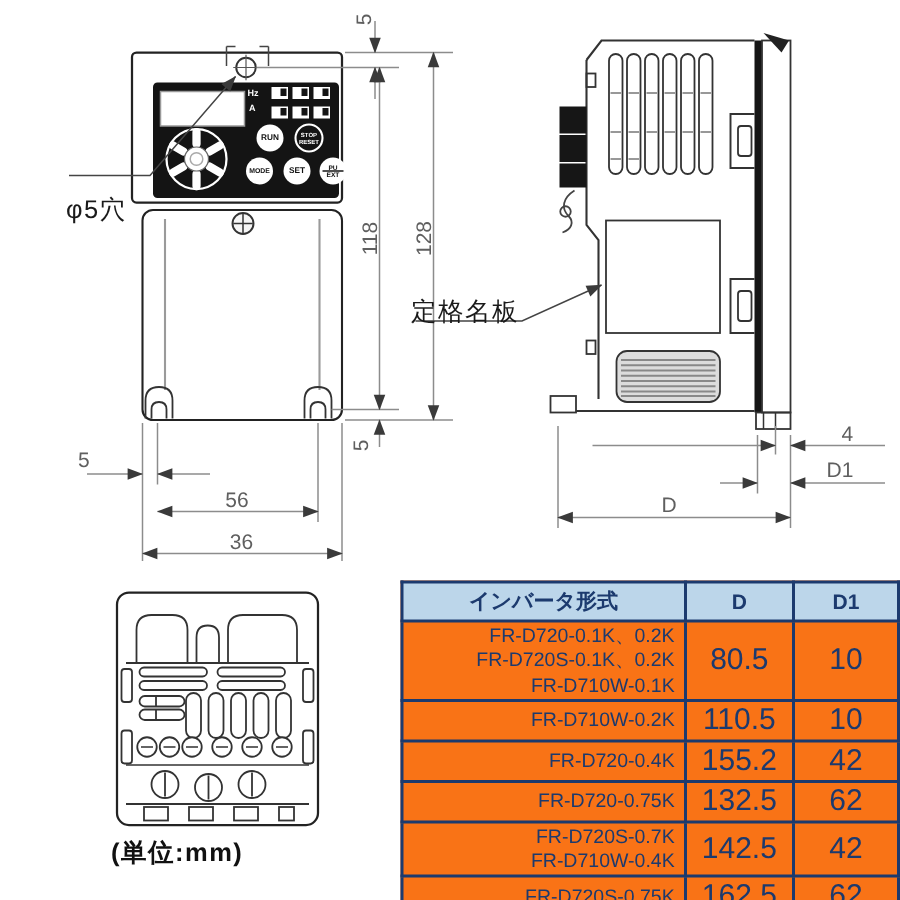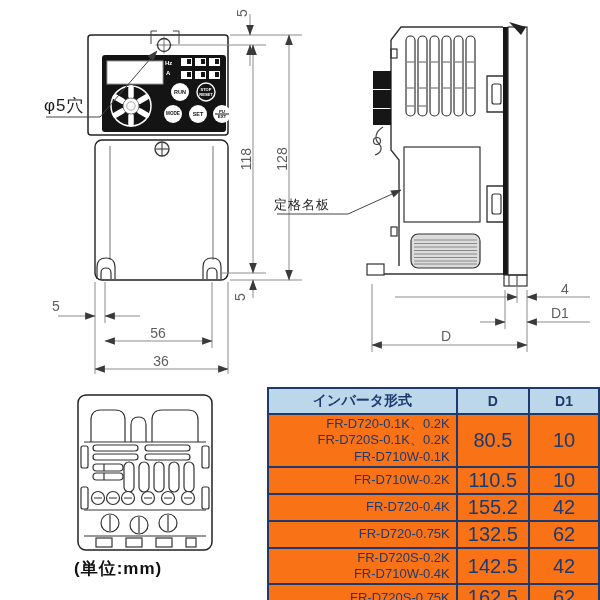--- a/index.html
+++ b/index.html
@@ -1,21 +1,21 @@
 <!DOCTYPE html>
 <html><head>
 <meta charset="utf-8">
 <style>
   html,body{margin:0;padding:0;background:#fff;}
   #page{position:relative;width:600px;height:600px;background:#fff;overflow:hidden;
         font-family:"Liberation Sans",sans-serif;}
   svg{position:absolute;left:0;top:0;}
   .lab{position:absolute;color:#111;}
-  .jlab{font-size:17px;letter-spacing:1px;color:#1a1a1a;}
-  .jlab2{font-size:13px;letter-spacing:1px;color:#1a1a1a;}
+  .jlab{font-size:17px;letter-spacing:1px;color:#1a1a1a;margin-top:34px;}
+  .jlab2{font-size:17px;letter-spacing:1px;color:#1a1a1a;}
   .dim{position:absolute;font-size:14px;color:#5f5f5f;}
   .vlab{position:absolute;width:34px;height:16px;font-size:14px;color:#5f5f5f;
         display:flex;align-items:center;justify-content:center;transform:rotate(-90deg);}
   .klab{position:absolute;line-height:1;white-space:pre-line;text-align:center;}
   .unit{font-size:17px;font-weight:600;color:#111;letter-spacing:1px;}
   table.dtable{position:absolute;left:267px;top:387px;border-collapse:collapse;background:#f97316;}
   .dtable th,.dtable td{border:2px solid #1c3a6e;color:#1c3a6e;}
   .dtable th{background:#bcd6ea;font-size:14px;font-weight:600;padding:2px 4px;height:20px;}
   .dtable td.model{font-size:13px;padding:1px 6px;white-space:pre-line;line-height:1.25;width:187px;text-align:right;}
   .dtable td.num{font-size:20px;text-align:center;width:64px;}
@@ -283,21 +283,21 @@
       <td class="model">FR-D720-0.4K</td>
       <td class="num">155.2</td>
       <td class="num">42</td>
     </tr>
     <tr>
       <td class="model">FR-D720-0.75K</td>
       <td class="num">132.5</td>
       <td class="num">62</td>
     </tr>
     <tr>
-      <td class="model">FR-D720S-0.2K
+      <td class="model">FR-D720S-0.7K
 FR-D710W-0.4K</td>
       <td class="num">142.5</td>
       <td class="num">42</td>
     </tr>
     <tr>
       <td class="model">FR-D720S-0.75K</td>
       <td class="num">162.5</td>
       <td class="num">62</td>
     </tr>
   </tbody>

